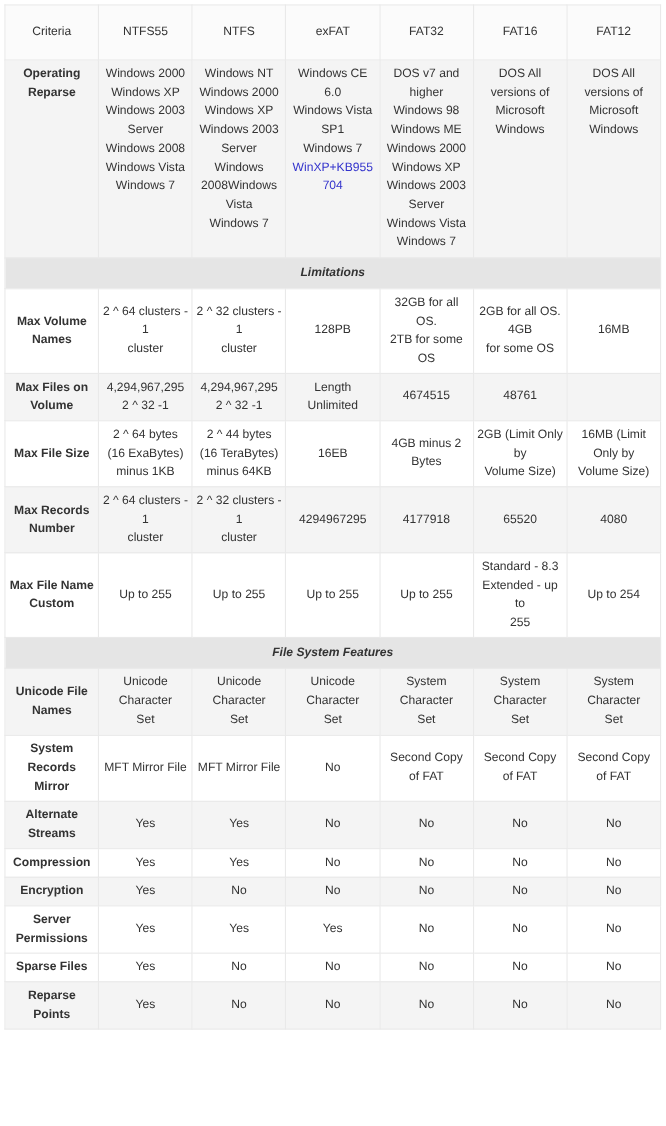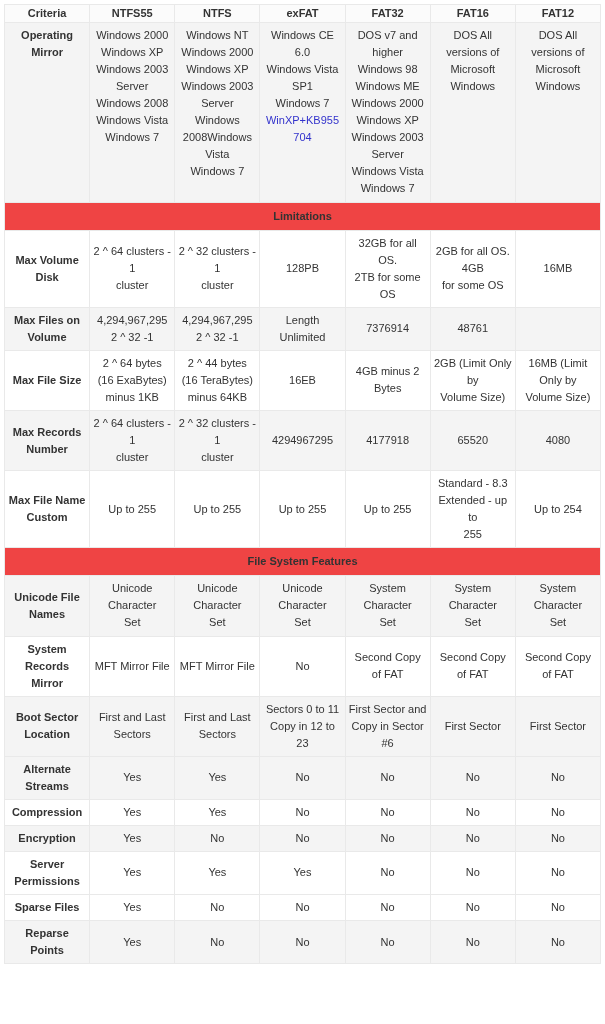--- a/index.html
+++ b/index.html
@@ -27,29 +27,30 @@
     border:1px solid var(--border);
     padding:4px 3px;
     text-align:center;
     vertical-align:middle;
     white-space:pre-line;
     line-height:1.55;
     word-wrap:break-word;
   }
   thead th{
     background:var(--header-bg);
-    font-weight:bold;
-    padding:0 3px;
+    font-weight:normal;
+    padding:16px 3px;
   }
   tbody th{font-weight:bold;}
   tr.stripe th, tr.stripe td{background:var(--stripe);}
   tr.section-row td{
     font-weight:bold;
     padding:5px 3px;
-    background:#ef4444;
+    background:#e5e5e5;
+    font-style:italic;
   }
   tr.vtop th, tr.vtop td{vertical-align:top;}
   a.cell-link{
     color:var(--link);
     text-decoration:none;
     cursor:pointer;
   }
 </style>
 </head>
 <body>
@@ -61,21 +62,21 @@
         <th>NTFS55</th>
         <th>NTFS</th>
         <th>exFAT</th>
         <th>FAT32</th>
         <th>FAT16</th>
         <th>FAT12</th>
       </tr>
   </thead>
   <tbody>
       <tr class="stripe vtop">
-        <th>Operating Mirror</th>
+        <th>Operating Reparse</th>
         <td>Windows 2000
 Windows XP
 Windows 2003
 Server
 Windows 2008
 Windows Vista
 Windows 7</td>
         <td>Windows NT
 Windows 2000
 Windows XP
@@ -99,40 +100,40 @@
 Windows 7</td>
         <td>DOS All versions of
 Microsoft Windows</td>
         <td>DOS All versions of
 Microsoft Windows</td>
       </tr>
       <tr class="section-row">
         <td colspan="7">Limitations</td>
       </tr>
       <tr>
-        <th>Max Volume Disk</th>
+        <th>Max Volume Names</th>
         <td>2 ^ 64 clusters - 1
 cluster</td>
         <td>2 ^ 32 clusters - 1
 cluster</td>
         <td>128PB</td>
         <td>32GB for all OS.
 2TB for some OS</td>
         <td>2GB for all OS. 4GB
 for some OS</td>
         <td>16MB</td>
       </tr>
       <tr class="stripe">
         <th>Max Files on Volume</th>
         <td>4,294,967,295
 2 ^ 32 -1</td>
         <td>4,294,967,295
 2 ^ 32 -1</td>
         <td>Length Unlimited</td>
-        <td>7376914</td>
+        <td>4674515</td>
         <td>48761</td>
         <td></td>
       </tr>
       <tr>
         <th>Max File Size</th>
         <td>2 ^ 64 bytes
 (16 ExaBytes)
 minus 1KB</td>
         <td>2 ^ 44 bytes
 (16 TeraBytes)
@@ -187,33 +188,20 @@
       <tr>
         <th>System Records Mirror</th>
         <td>MFT Mirror File</td>
         <td>MFT Mirror File</td>
         <td>No</td>
         <td>Second Copy of FAT</td>
         <td>Second Copy of FAT</td>
         <td>Second Copy of FAT</td>
       </tr>
       <tr class="stripe">
-        <th>Boot Sector Location</th>
-        <td>First and Last
-Sectors</td>
-        <td>First and Last
-Sectors</td>
-        <td>Sectors 0 to 11
-Copy in 12 to 23</td>
-        <td>First Sector and
-Copy in Sector #6</td>
-        <td>First Sector</td>
-        <td>First Sector</td>
-      </tr>
-      <tr class="stripe">
         <th>Alternate Streams</th>
         <td>Yes</td>
         <td>Yes</td>
         <td>No</td>
         <td>No</td>
         <td>No</td>
         <td>No</td>
       </tr>
       <tr>
         <th>Compression</th>

